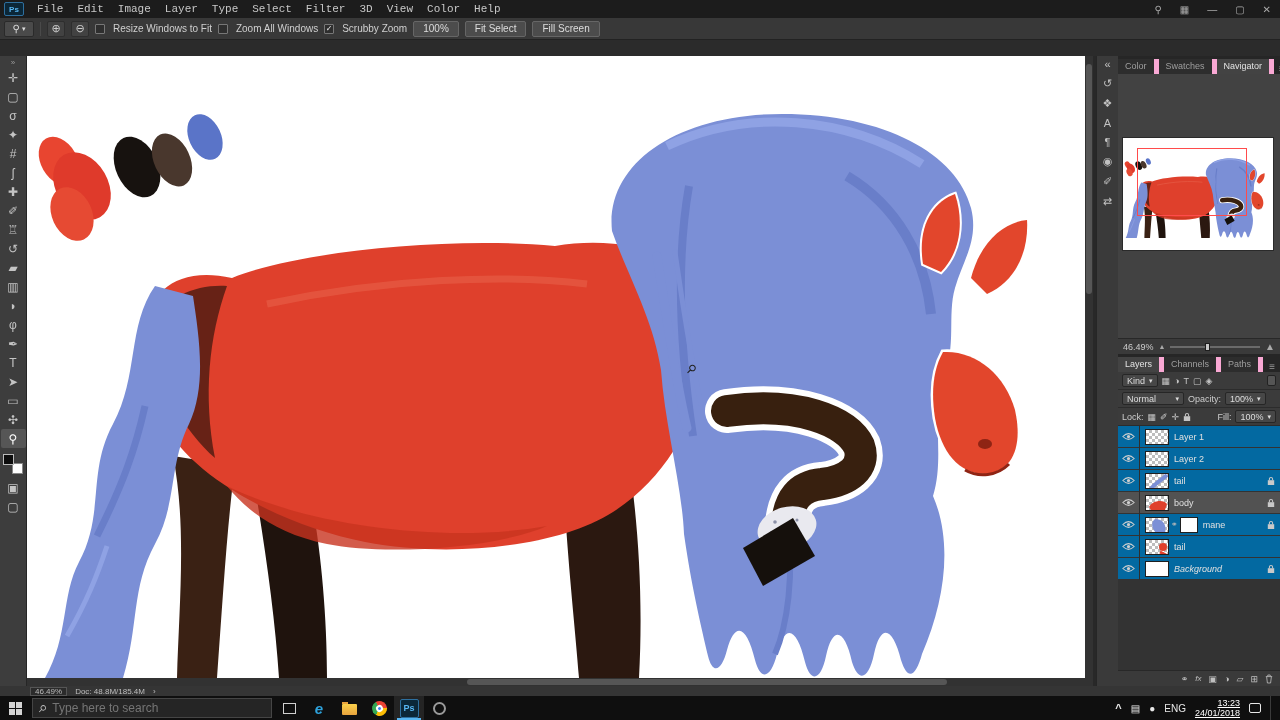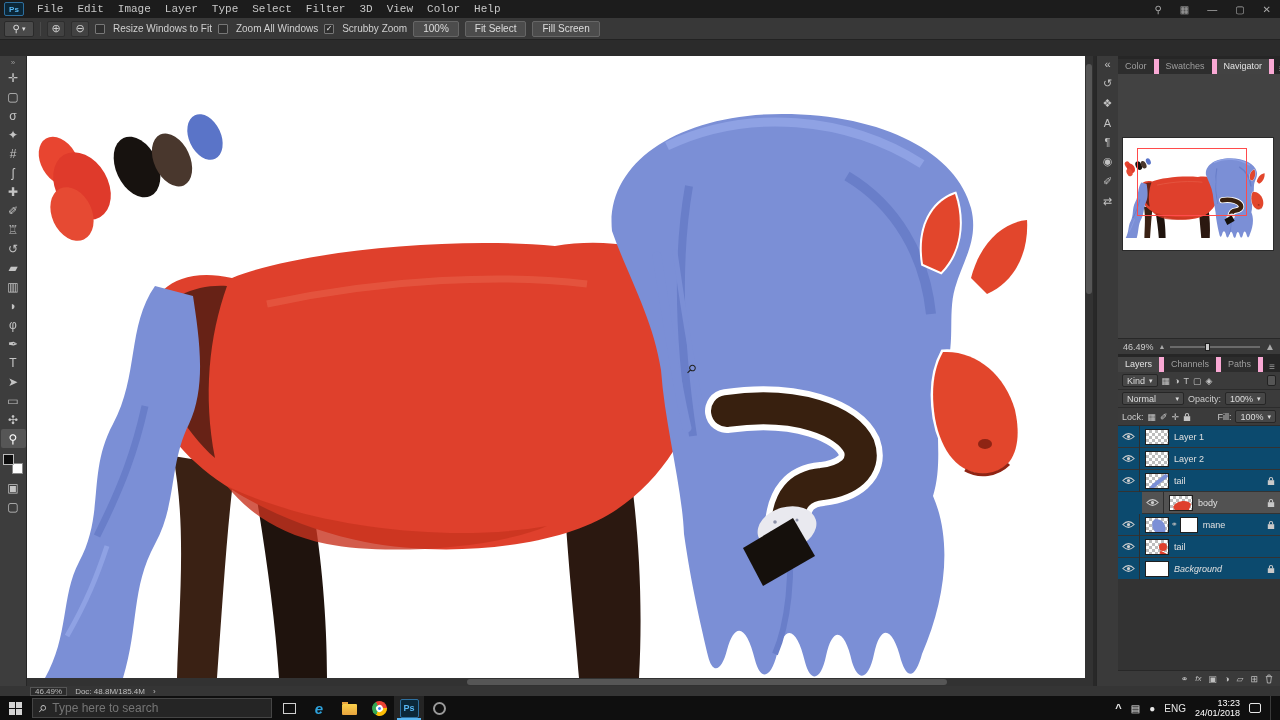--- a/index.html
+++ b/index.html
@@ -84,23 +84,23 @@
   .slider{flex:1;height:2px;background:#6a6a6a;position:relative;}
   .slider .knob{position:absolute;left:38%;top:-3px;width:5px;height:8px;background:#c9c9c9;border:1px solid #1e1e1e;}
 
   #filterrow,#blendrow,#lockrow{height:18px;display:flex;align-items:center;font-size:9px;color:#ccc;
            background:#3b3b3b;border-bottom:1px solid #2c2c2c;gap:4px;padding:0 4px;}
   .dd{background:#474747;border:1px solid #262626;border-radius:2px;height:13px;display:flex;align-items:center;
       gap:4px;padding:0 4px;font-size:9px;color:#ddd;}
   .tinyico{font-size:9px;color:#c4c4c4;}
   .toggle{margin-left:auto;width:9px;height:11px;background:#555;border:1px solid #222;border-radius:2px;}
 
-  #layerlist{background:#0c4a6e;}
+  #layerlist{background:#0369a1;}
   .lrow{height:22px;display:flex;align-items:center;border-bottom:1px solid #333;position:relative;}
-  .lrow.sel{background:#525252;margin-left:24px;}
+  .lrow.sel{background:#525252;}
   .eyec{width:22px;height:22px;border-right:1px solid #2e2e2e;display:flex;align-items:center;justify-content:center;color:#cfcfcf;}
   .lthumb{width:24px;height:16px;margin:0 5px;border:1px solid #1f1f1f;overflow:hidden;flex:none;}
   .lthumb svg{display:block;}
   .checker{background-color:#fff;background-image:
      linear-gradient(45deg,#bdbdbd 25%,transparent 25%,transparent 75%,#bdbdbd 75%),
      linear-gradient(45deg,#bdbdbd 25%,transparent 25%,transparent 75%,#bdbdbd 75%);
      background-size:6px 6px;background-position:0 0,3px 3px;}
   .wthumb{background:#fff;}
   .lname{font-size:9px;color:#e0e0e0;white-space:nowrap;}
   .lname.it{font-style:italic;}
@@ -131,21 +131,21 @@
   .folder{width:15px;height:11px;background:linear-gradient(#f9d04b,#e8a33d);border-radius:1px;position:relative;margin-top:2px;}
   .folder::before{content:"";position:absolute;top:-2px;left:0;width:6px;height:2px;background:#e8a33d;}
   .chrome{width:15px;height:15px;border-radius:50%;position:relative;transform:rotate(-30deg);
           background:conic-gradient(#ea4335 0 33%,#fbbc05 33% 66%,#34a853 66% 100%);}
   .chrome::after{content:"";position:absolute;inset:4px;background:#4285f4;border:2px solid #fff;border-radius:50%;}
   .psic{width:19px;height:19px;background:#0b2738;border:1px solid #2e6f9e;border-radius:2px;color:#57b6f2;
         font-size:9px;font-weight:bold;display:flex;align-items:center;justify-content:center;}
   .spinner{width:13px;height:13px;border:2px solid #9a9a9a;border-radius:50%;}
   #tray{margin-left:auto;display:flex;align-items:center;gap:9px;padding-right:6px;color:#e8e8e8;font-size:10px;}
   #tray .chev{font-weight:bold;font-size:11px;}
-  #clock{text-align:right;font-size:9px;line-height:10px;color:#fff;}
+  #clock{text-align:right;font-size:9px;line-height:10px;color:#fff;text-decoration:underline;}
   .notif{width:12px;height:10px;border:1px solid #e8e8e8;border-radius:2px;}
   #showdesk{width:4px;height:24px;border-left:1px solid #3a3a3a;}
 </style>
 </head>
 <body>
 
 <svg width="0" height="0" style="position:absolute">
   <defs>
     <symbol id="i-eye" viewBox="0 0 16 10">
       <path d="M1,5 Q8,-2 15,5 Q8,12 1,5 Z" fill="none" stroke="currentColor" stroke-width="1.3"></path>

